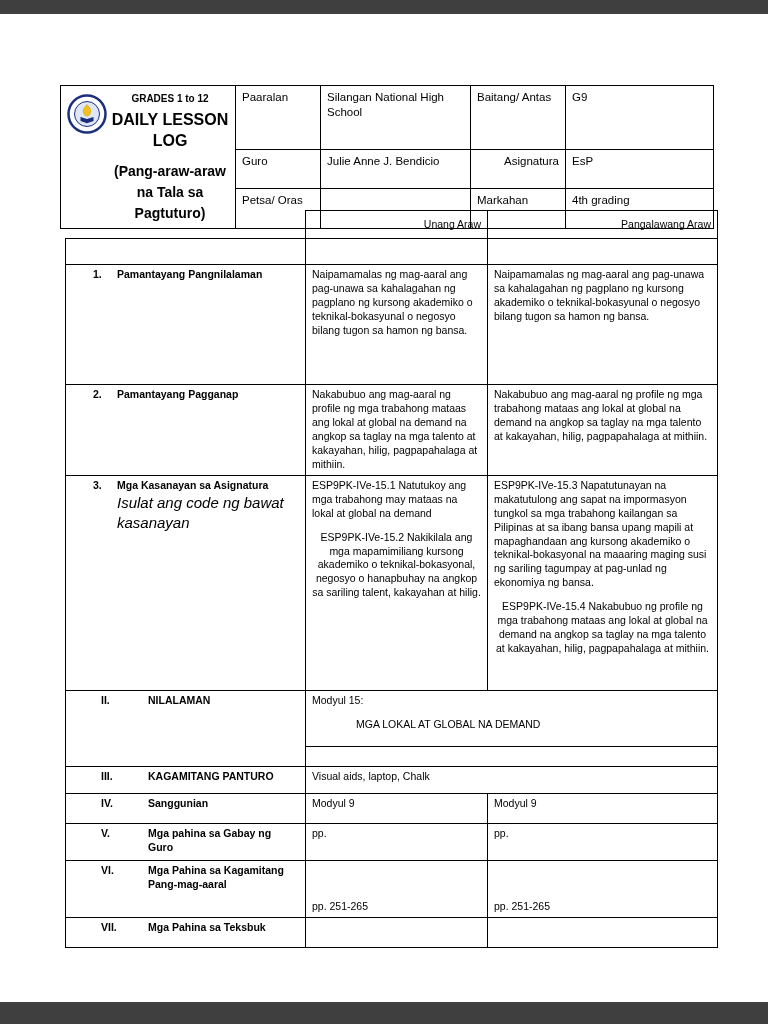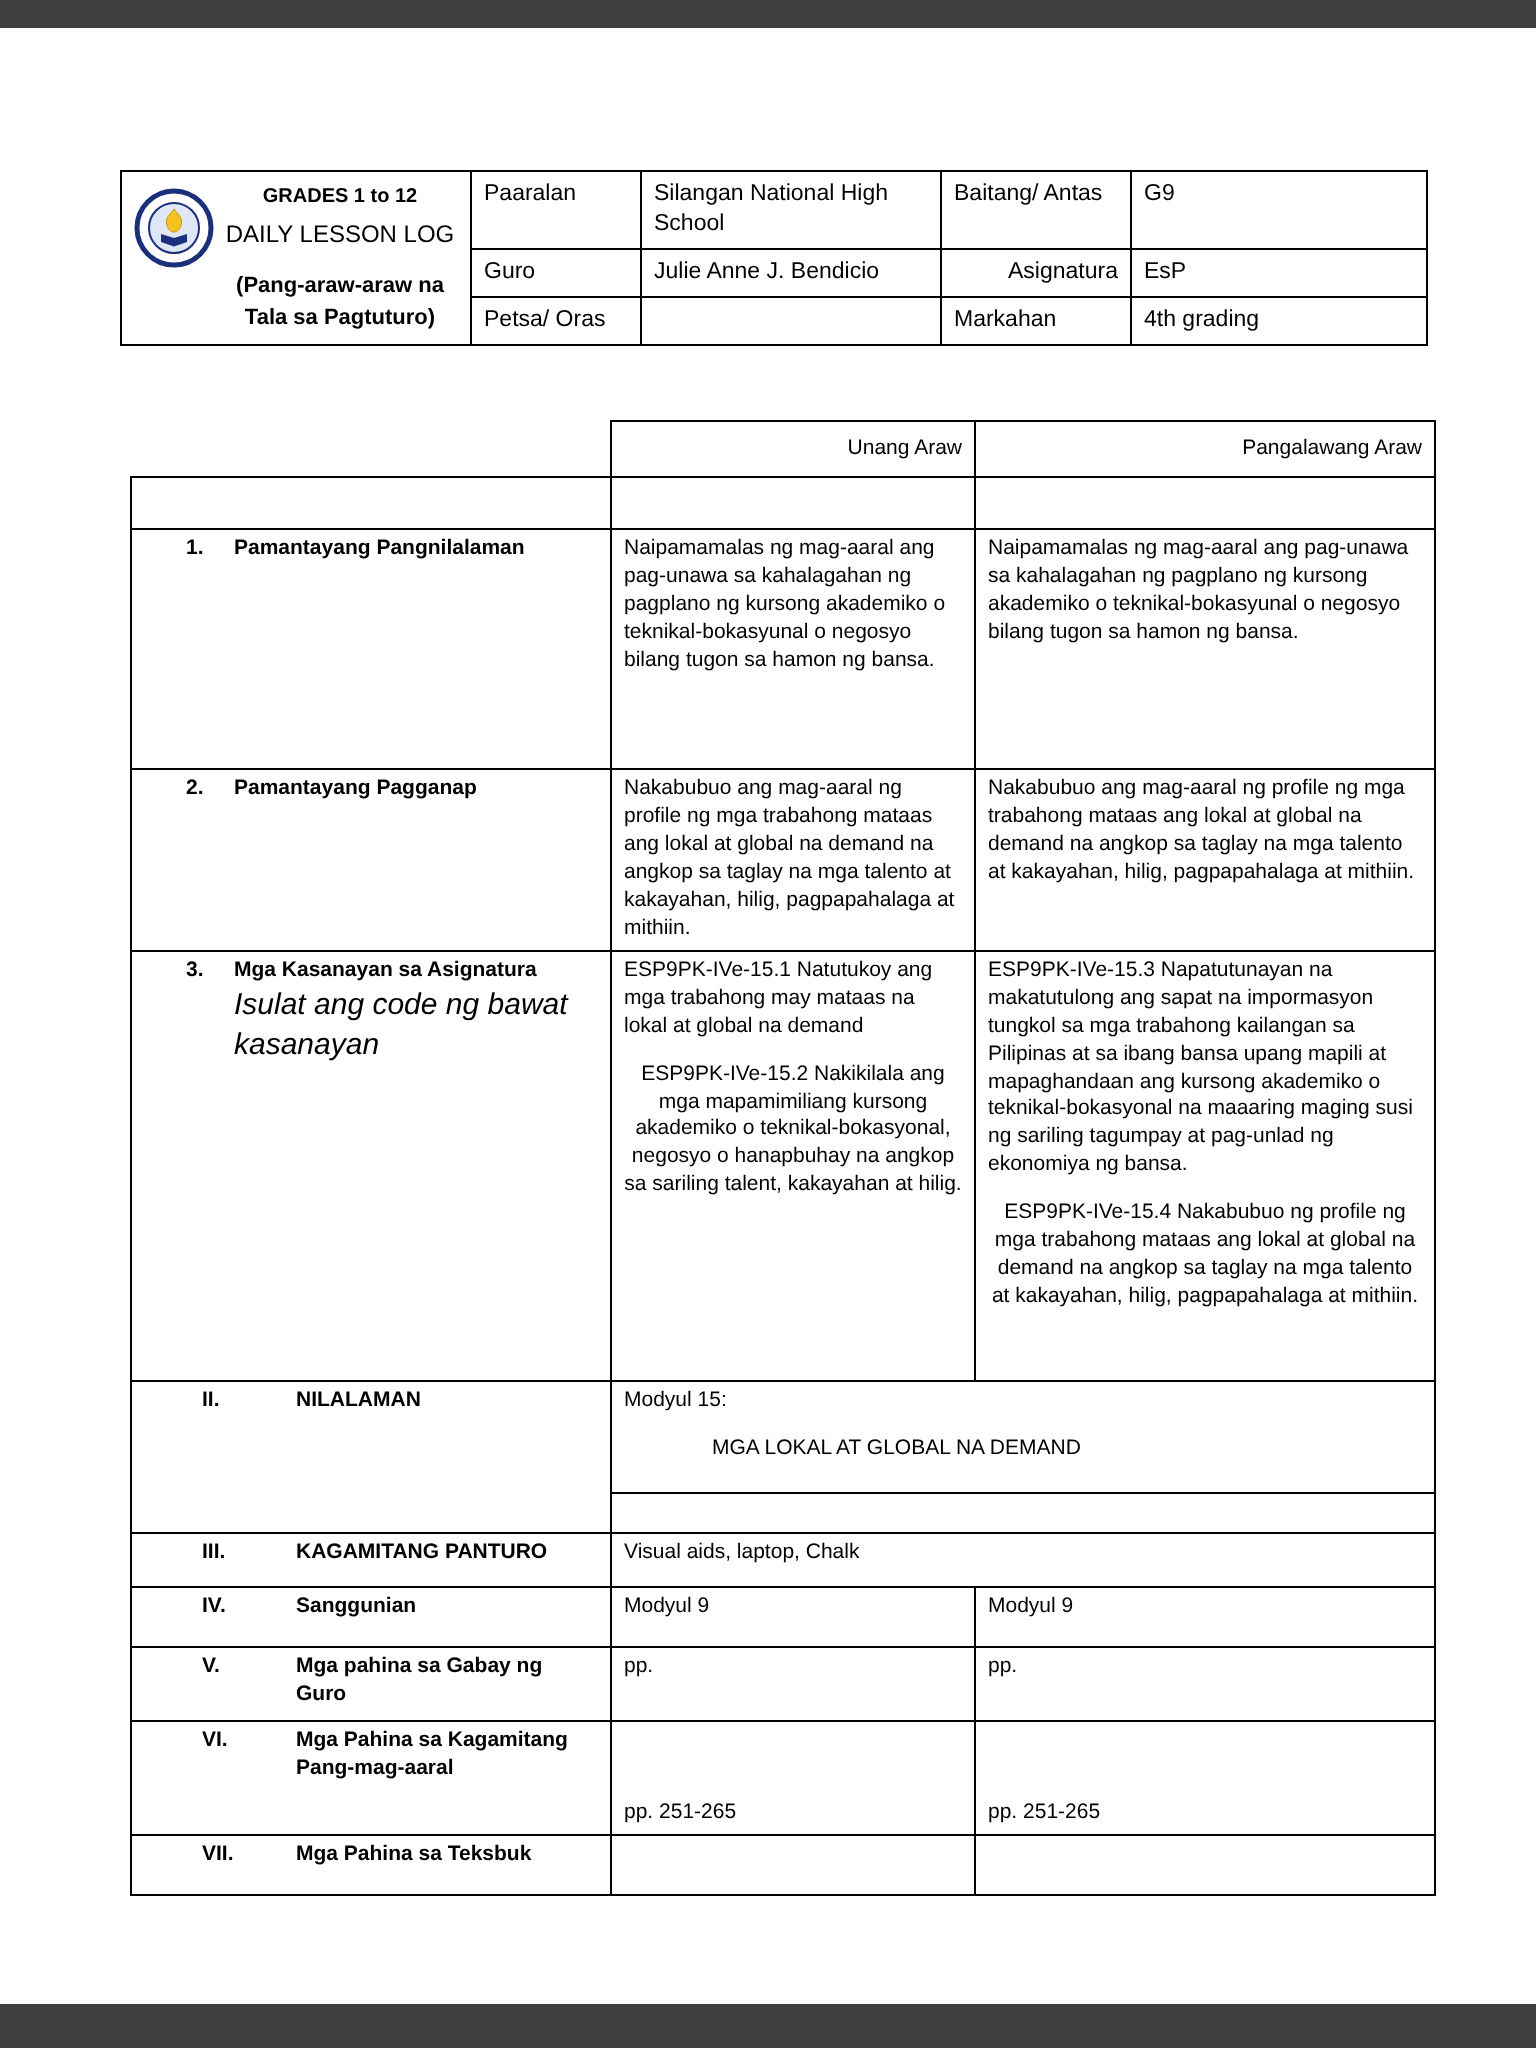--- a/index.html
+++ b/index.html
@@ -18,22 +18,22 @@
   td { border:1px solid #000; vertical-align:top; }
 
   
   .meta-table { position:absolute; left:60px; top:71px; width:653px; }
   .meta-table td { padding:4px 6px; font-size:11.5px; line-height:1.3; }
   .logo-cell { padding:6px 4px 4px 10px; }
   .logo-wrap { display:flex; align-items:flex-start; }
   .logo-art { flex:0 0 44px; padding-top:4px; }
   .header-titles { flex:1; text-align:center; padding-top:2px; }
   .ht1 { font-weight:bold; font-size:10px; }
-  .ht2 { font-weight:normal; font-size:12px; margin-top:5px; }
-  .ht3 { font-weight:bold; font-size:11px; margin-top:9px; line-height:1.5; }
+  .ht2 { font-weight:bold; font-size:16px; margin-top:5px; }
+  .ht3 { font-weight:bold; font-size:14px; margin-top:9px; line-height:1.5; }
   .ta-right { text-align:right; }
 
   
   .main-table { position:absolute; left:65px; top:196px; width:652px; }
   .main-table td { padding:3px 6px; font-size:10.5px; line-height:1.33; }
   td.no-border { border:none; }
   .day-header { text-align:right; vertical-align:middle; font-size:11.5px; }
 
   .label-cell { font-size:11.5px; padding-left:0; }
   .label-flex { display:flex; padding-left:21px; }

